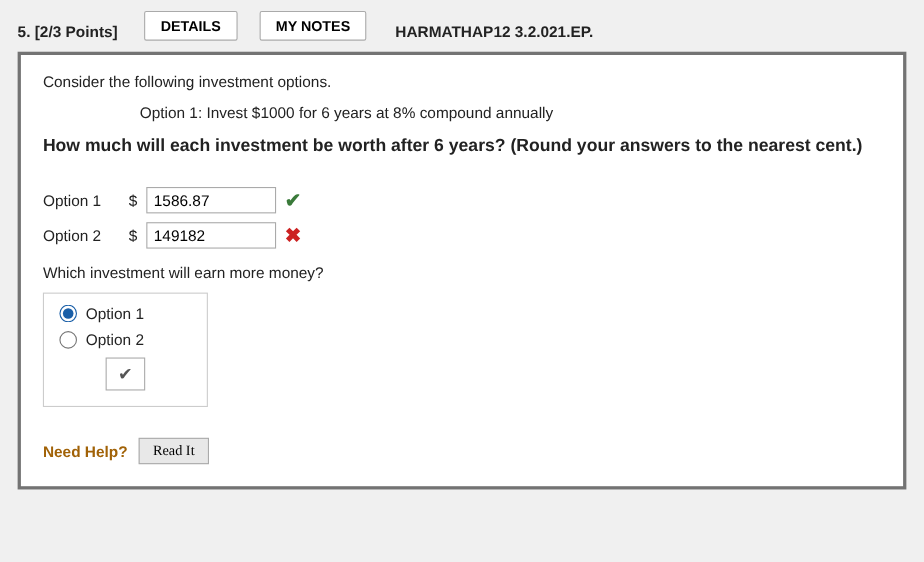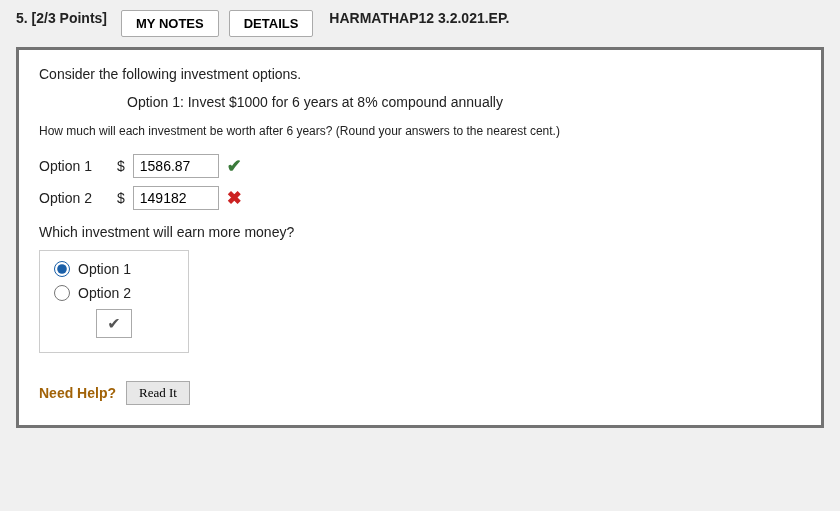--- a/index.html
+++ b/index.html
@@ -7,24 +7,24 @@
       font-family: Arial, sans-serif;
       background: #f0f0f0;
       width: 840px;
       min-height: 511px;
       font-size: 14px;
       color: #222;
     }
 
     .top-bar {
       display: flex;
-      align-items: flex-start;
+      align-items: flex-end;
       padding: 10px 16px;
       background: #f0f0f0;
-      gap: 10px;
+      gap: 20px;
     }
 
     .points-label {
       font-weight: bold;
       font-size: 14px;
       margin-right: 4px;
     }
 
     .tab-btn {
       padding: 5px 14px;
@@ -58,22 +58,23 @@
       margin-left: 88px;
       margin-bottom: 14px;
     }
 
     .option-line {
       font-size: 14px;
       margin-bottom: 6px;
     }
 
     .question-text {
-      font-size: 12px;
-      margin-bottom: 16px;
+      font-size: 16px;
+      margin-bottom: 28px;
+      font-weight: bold;
     }
 
     .answer-row {
       display: flex;
       align-items: center;
       margin-bottom: 8px;
       gap: 8px;
     }
 
     .answer-label {
@@ -82,21 +83,21 @@
     }
 
     .dollar-sign {
       font-size: 14px;
     }
 
     .answer-input {
       border: 1px solid #aaa;
       padding: 3px 6px;
       font-size: 14px;
-      width: 86px;
+      width: 118px;
       background: #fff;
     }
 
     .check-icon {
       color: #3a7a3a;
       font-size: 18px;
       font-weight: bold;
     }
 
     .cross-icon {
@@ -172,22 +173,22 @@
       font-size: 13px;
       cursor: pointer;
       font-family: Liberation Serif, serif;
     }
   </style>
 </head>
 <body>
 
 <div class="top-bar">
   <span class="points-label">5.  [2/3 Points]</span>
+  <button class="tab-btn">DETAILS</button>
   <button class="tab-btn">MY NOTES</button>
-  <button class="tab-btn">DETAILS</button>
   <span class="course-code">HARMATHAP12 3.2.021.EP.</span>
 </div>
 
 <div class="content-area">
   <p class="problem-intro">Consider the following investment options.</p>
 
   <div class="options-list">
     <p class="option-line">Option 1: Invest $1000 for 6 years at 8% compound annually</p>
   </div>
 

